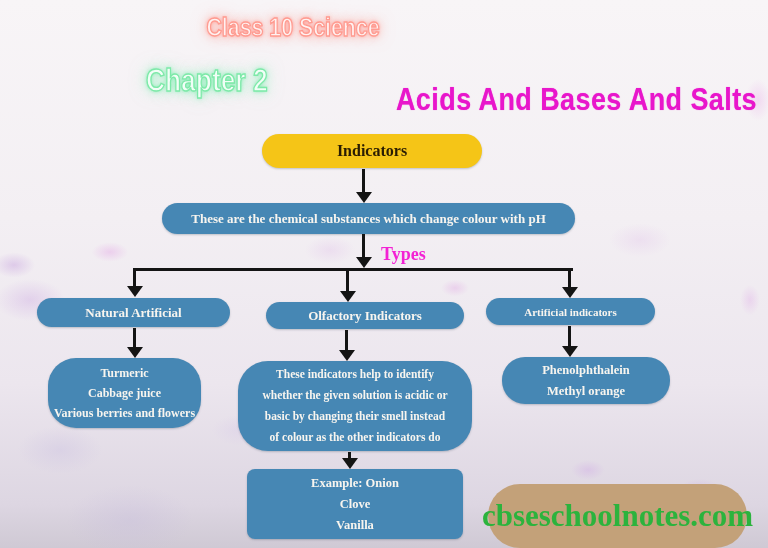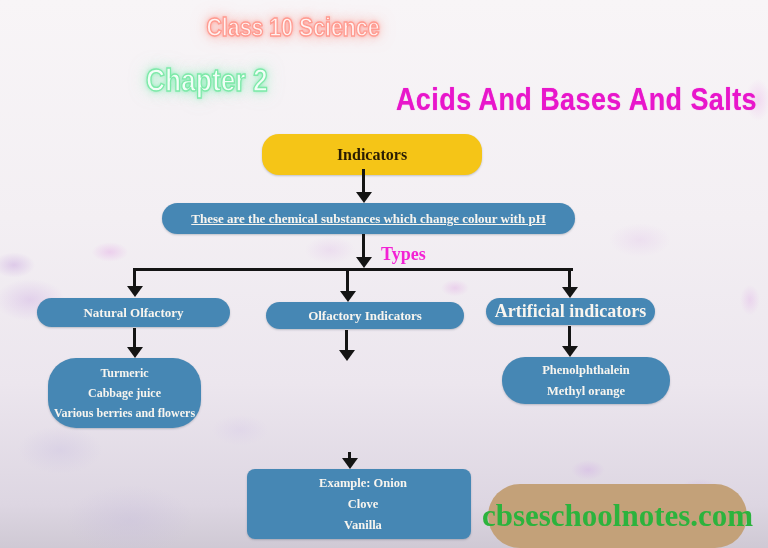--- a/index.html
+++ b/index.html
@@ -38,38 +38,38 @@
     transform:scaleX(.87);transform-origin:right;
     color:var(--magenta,#e816cb);text-shadow:0 0 1px rgba(232,22,203,.6);}
 
   
   .node{position:absolute;display:flex;align-items:center;justify-content:center;
     text-align:center;font-weight:bold;color:#f8f5ef;background:var(--blue,#4687b4);
     box-shadow:0 1px 2px rgba(40,60,80,.25);}
   .pill{border-radius:999px;}
   .multi{white-space:pre-line;}
 
-  #root-node{left:262px;top:134px;width:220px;height:41px;border-radius:17px;
+  #root-node{left:262px;top:134px;width:220px;height:34px;border-radius:17px;
     background:var(--yellow,#f5c517);color:#2a1d03;font-size:16px;}
-  #definition-node{left:162px;top:203px;width:413px;height:31px;border-radius:16px;font-size:13px;text-decoration:underline;}
+  #definition-node{left:162px;top:203px;width:413px;height:31px;border-radius:16px;font-size:13px;}
   #types-label{position:absolute;left:381px;top:244px;font-size:18px;font-weight:bold;
     color:var(--types-magenta,#f322d4);}
 
   #branch-natural{left:37px;top:298px;width:193px;height:29px;font-size:13px;}
   #branch-olfactory{left:266px;top:302px;width:198px;height:27px;font-size:13px;}
-  #branch-artificial{left:486px;top:298px;width:169px;height:27px;font-size:18px;}
+  #branch-artificial{left:486px;top:298px;width:169px;height:27px;font-size:11px;}
 
   #natural-detail{left:48px;top:358px;width:153px;height:70px;border-radius:28px;
     font-size:12px;line-height:20px;}
   #olfactory-detail{left:238px;top:361px;width:234px;height:90px;border-radius:30px;
     font-size:11.5px;line-height:21px;}
   #artificial-detail{left:502px;top:357px;width:168px;height:47px;border-radius:23px;
     font-size:12.5px;line-height:21px;}
   #olfactory-example{left:247px;top:469px;width:216px;height:70px;border-radius:8px;
-    font-size:12.5px;line-height:21px;padding-left:8px;}
+    font-size:12.5px;line-height:21px;}
 
   #site-pill{left:488px;top:484px;width:259px;height:64px;border-radius:32px;
     background:var(--tan,#c3a179);color:var(--site-green,#2cb33d);font-size:31px;box-shadow:none;}
 
   
   .arrow{position:absolute;width:3px;background:var(--ink,#141414);}
   .arrow .head{position:absolute;left:50%;bottom:-11px;transform:translateX(-50%);
     width:0;height:0;border-left:8px solid transparent;border-right:8px solid transparent;
     border-top:11px solid var(--ink,#141414);}
   .hline{position:absolute;height:3px;background:var(--ink,#141414);}
@@ -111,37 +111,41 @@
   <div id="arrow-split-left" class="arrow">
       <i class="head"></i>
     </div>
   <div id="arrow-split-center" class="arrow">
       <i class="head"></i>
     </div>
   <div id="arrow-split-right" class="arrow">
       <i class="head"></i>
     </div>
 
-  <div id="branch-natural" class="node pill">Natural Olfactory</div>
+  <div id="branch-natural" class="node pill">Natural Artificial</div>
   <div id="branch-olfactory" class="node pill">Olfactory Indicators</div>
   <div id="branch-artificial" class="node pill">Artificial indicators</div>
 
   <div id="arrow-natural" class="arrow">
       <i class="head"></i>
     </div>
   <div id="arrow-olfactory" class="arrow">
       <i class="head"></i>
     </div>
   <div id="arrow-artificial" class="arrow">
       <i class="head"></i>
     </div>
 
   <div id="natural-detail" class="node multi">Turmeric
 Cabbage juice
 Various berries and flowers</div>
+  <div id="olfactory-detail" class="node multi">These indicators help to identify
+whether the given solution is acidic or
+basic by changing their smell instead
+of colour as the other indicators do</div>
   <div id="artificial-detail" class="node multi">Phenolphthalein
 Methyl orange</div>
 
   <div id="arrow-example" class="arrow">
       <i class="head"></i>
     </div>
   <div id="olfactory-example" class="node multi">Example: Onion
 Clove
 Vanilla</div>
 

